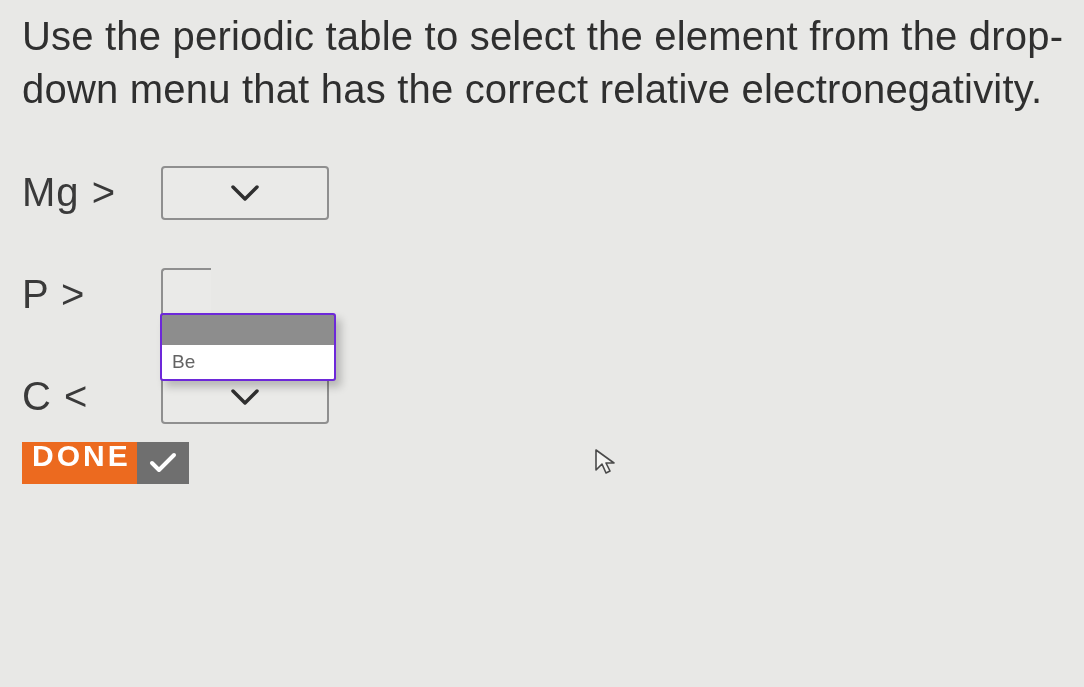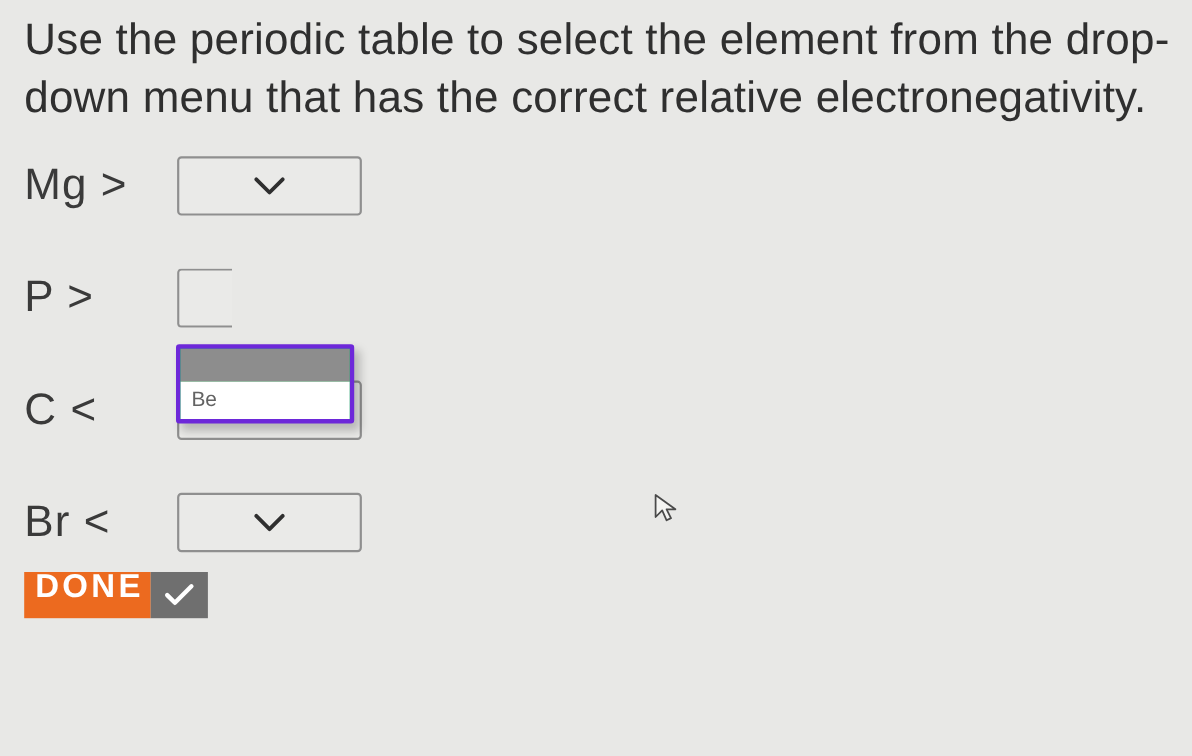--- a/index.html
+++ b/index.html
@@ -10,21 +10,21 @@
     color: #2a2a2a;
     padding: 10px 18px 0 22px;
     overflow: hidden;
     position: relative;
   }
   .question {
     font-size: 40px;
     line-height: 1.32;
     letter-spacing: 0.2px;
     color: #2f2f2f;
-    margin-bottom: 24px;
+    margin-bottom: 48px;
   }
   .rows { display: flex; flex-direction: column; gap: 44px; }
   .row { display: flex; align-items: center; height: 58px; gap: 19px; }
   .label {
     font-size: 40px;
     color: #3a3a3a;
     width: 120px;
     text-align: left;
     letter-spacing: 1px;
   }
@@ -45,23 +45,23 @@
     border-right: none;
     border-top-right-radius: 0;
     border-bottom-right-radius: 0;
   }
   .chevron { width: 28px; height: 18px; }
   .chevron svg { width: 100%; height: 100%; display: block; }
   .dropdown {
     position: absolute;
     left: 160px;
     top: 313px;
-    width: 162px;
-    background: #22c55e;
-    border: 4px solid #6d28d9;
+    width: 176px;
+    background: #7f1d1d;
+    border: 2px solid #6d28d9;
     border-radius: 3px;
     box-shadow: 5px 6px 9px 0 rgba(0,0,0,0.22);
     z-index: 10;
     overflow: hidden;
   }
   .dropdown .blank {
     height: 30px;
     background: #8d8d8d;
   }
   .dropdown .opt {
@@ -141,30 +141,20 @@
     <span class="label">C &lt;</span>
     <div class="select-box">
       <span class="chevron">
         <svg viewBox="0 0 28 18">
             <path d="M2 3 L14 15 L26 3" fill="none" stroke="#2f2f2f" stroke-width="3.5" stroke-linecap="round" stroke-linejoin="round"></path>
           </svg>
       </span>
     </div>
   </div>
 
-  <div class="row">
-    <span class="label">Br &lt;</span>
-    <div class="select-box">
-      <span class="chevron">
-        <svg viewBox="0 0 28 18">
-            <path d="M2 3 L14 15 L26 3" fill="none" stroke="#2f2f2f" stroke-width="3.5" stroke-linecap="round" stroke-linejoin="round"></path>
-          </svg>
-      </span>
-    </div>
-  </div>
 
 </div>
 
 <div class="done">
   <span class="done-text">DONE</span>
   <span class="done-check">
     <svg viewBox="0 0 28 22">
         <path d="M3 11 L10 18 L25 3" fill="none" stroke="#fff" stroke-width="4" stroke-linecap="round" stroke-linejoin="round"></path>
       </svg>
   </span>

